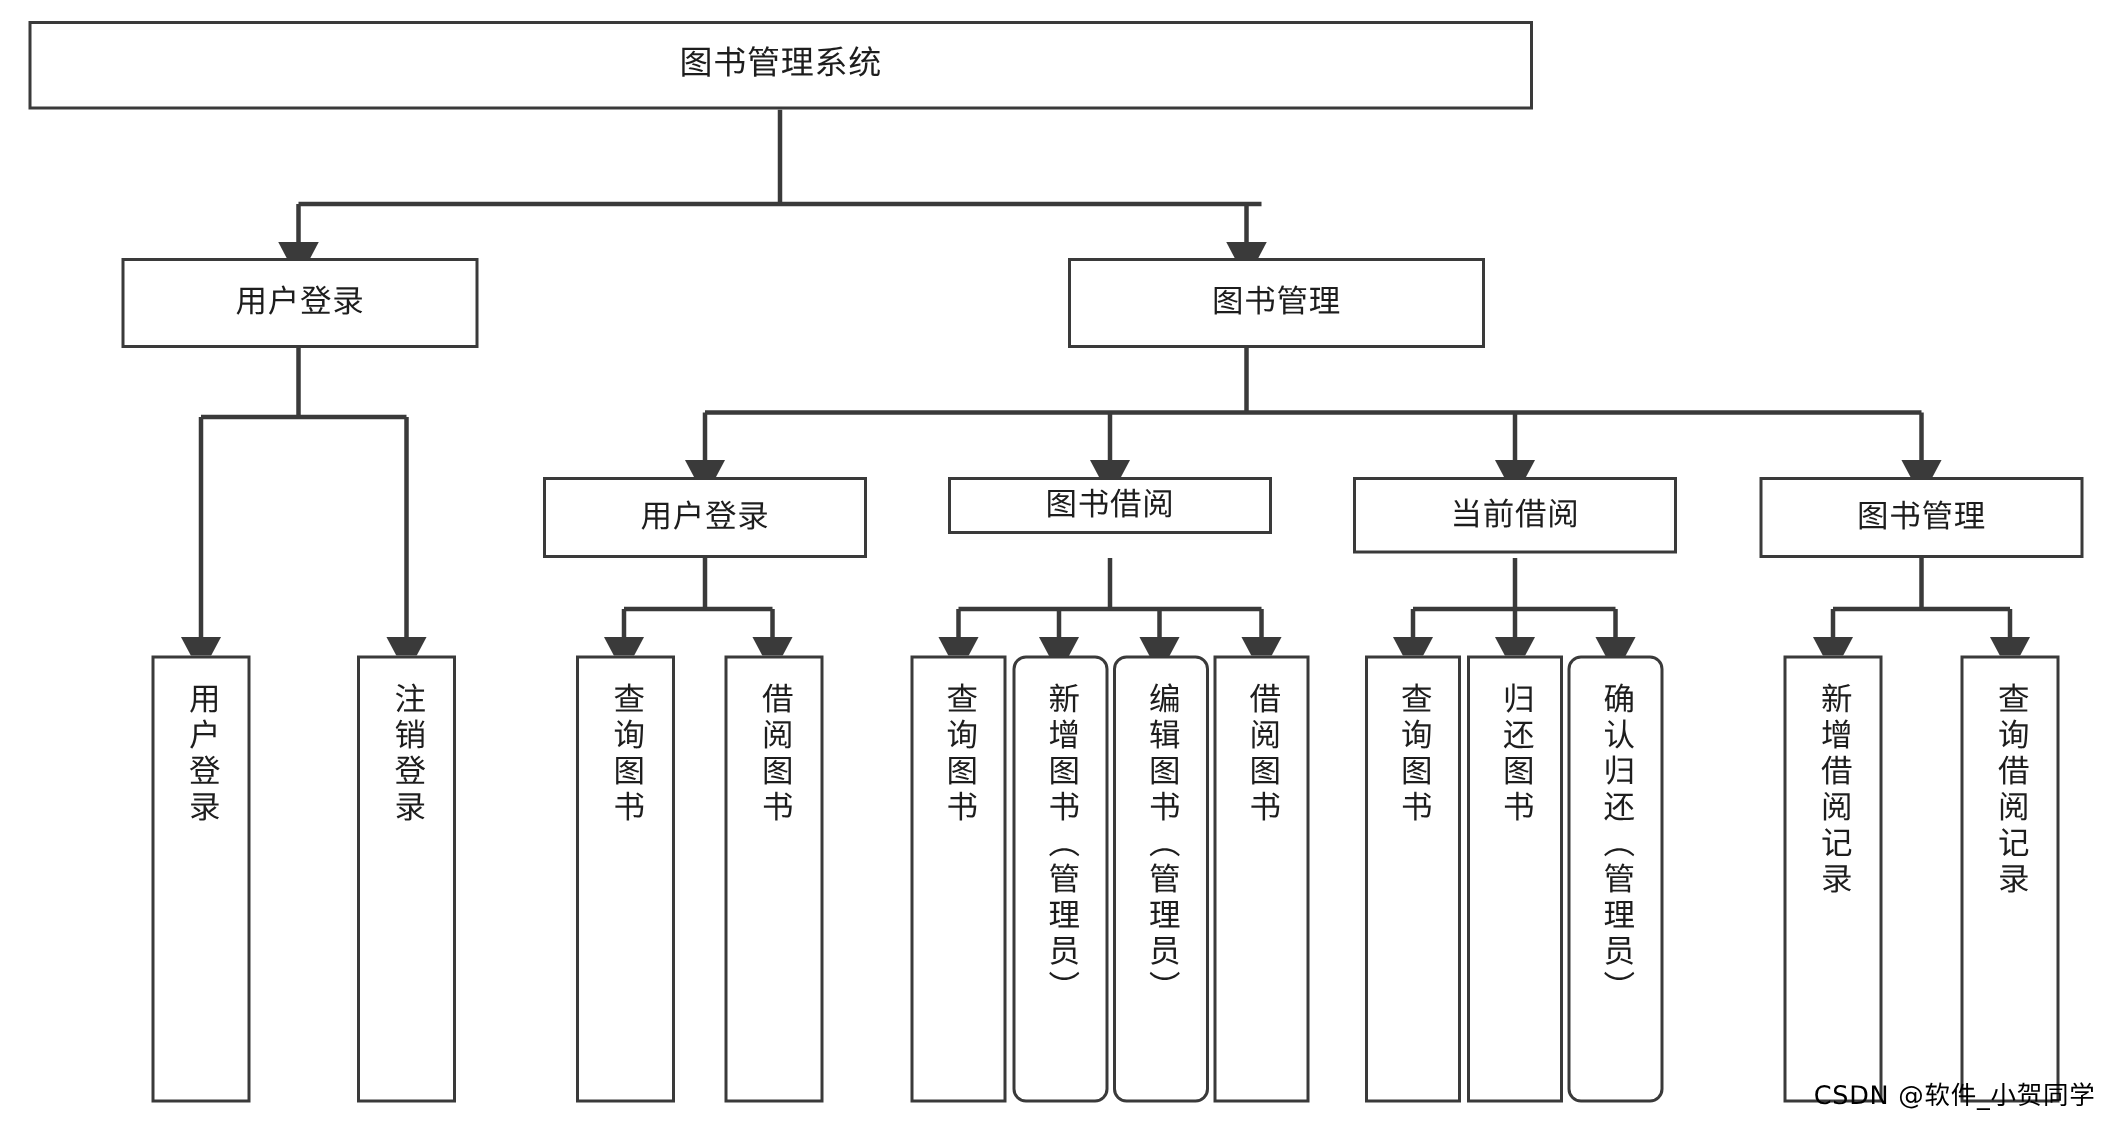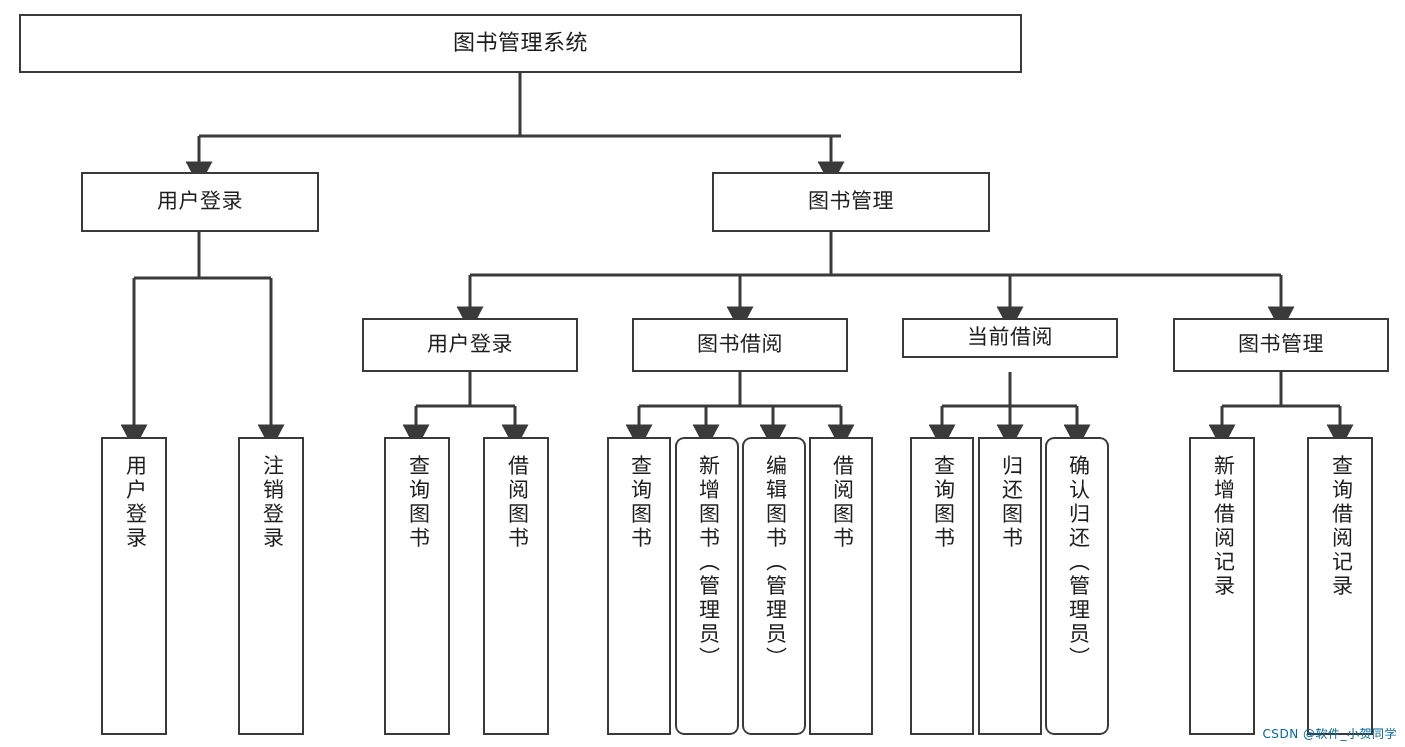--- a/index.html
+++ b/index.html
@@ -64,22 +64,22 @@
     text-orientation: upright;
     font-size: 21px;
     line-height: 1.0;
     letter-spacing: 3px;
     white-space: nowrap;
   }
   #watermark {
     position: absolute;
     right: 8px;
     bottom: 6px;
-    font-size: 12px;
-    color: #0369a1;
+    font-size: 17px;
+    color: #000000;
     letter-spacing: 0.5px;
     z-index: 5;
     white-space: nowrap;
     font-family: "DejaVu Sans", "Liberation Sans", sans-serif;
   }
 </style>
 </head>
 <body>
 
 <div id="canvas">
@@ -143,25 +143,25 @@
   </div>
 
   <div class="node horiz" style="left:712px; top:172px; width:278px; height:60px;">
     <span class="lbl">图书管理</span>
   </div>
 
   <div class="node horiz" style="left:362px; top:318px; width:216px; height:54px;">
     <span class="lbl">用户登录</span>
   </div>
 
-  <div class="node horiz" style="left:632px; top:318px; width:216px; height:54px;">
+  <div class="node horiz" style="left:632px; top:318px; width:216px; height:38px;">
     <span class="lbl">图书借阅</span>
   </div>
 
-  <div class="node horiz" style="left:902px; top:318px; width:216px; height:40px;">
+  <div class="node horiz" style="left:902px; top:318px; width:216px; height:51px;">
     <span class="lbl">当前借阅</span>
   </div>
 
   <div class="node horiz" style="left:1173px; top:318px; width:216px; height:54px;">
     <span class="lbl">图书管理</span>
   </div>
 
   <div class="node vert" style="left:101px; top:437px; width:66px; height:298px;">
     <span class="lbl">用户登录</span>
   </div>

